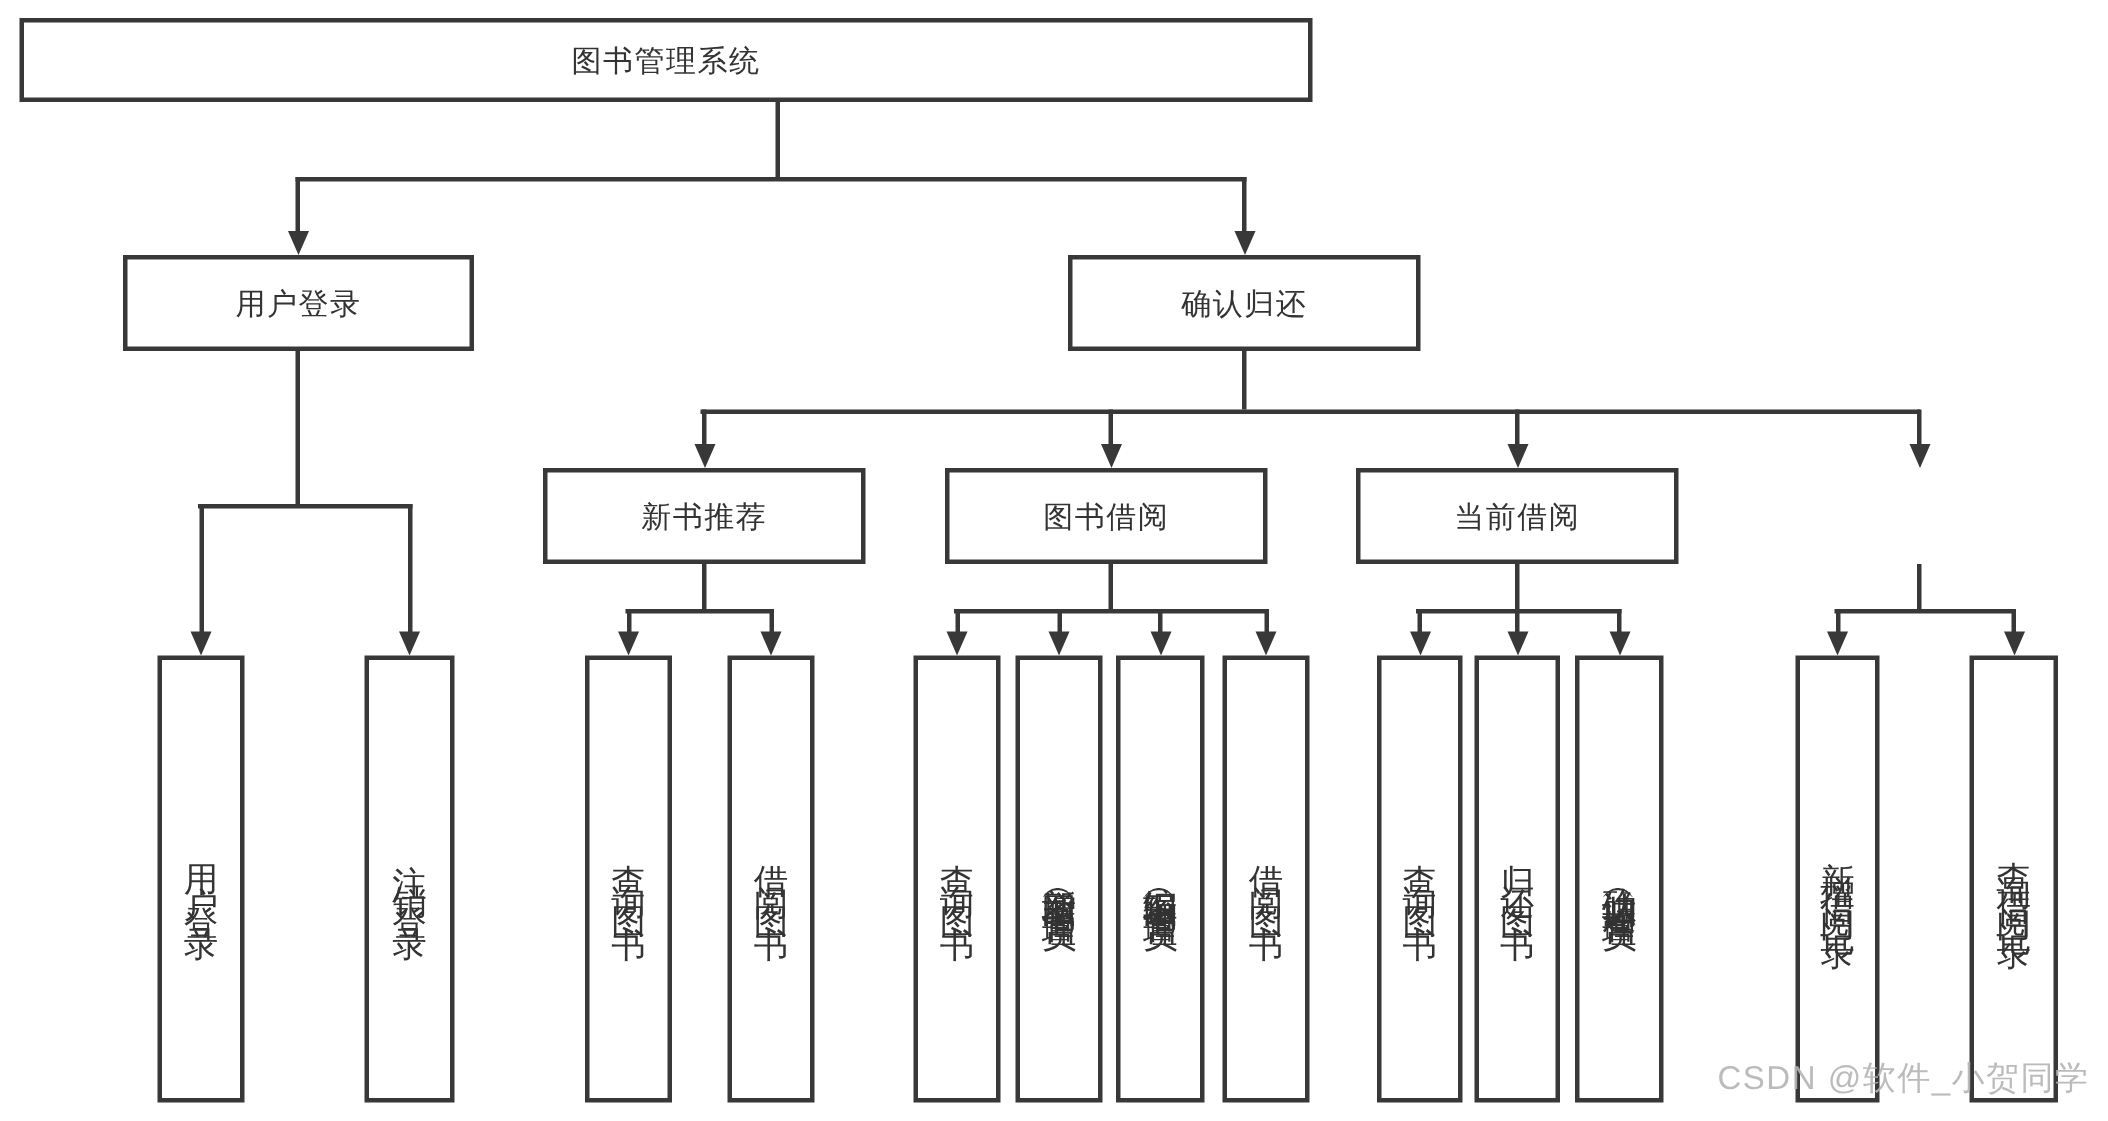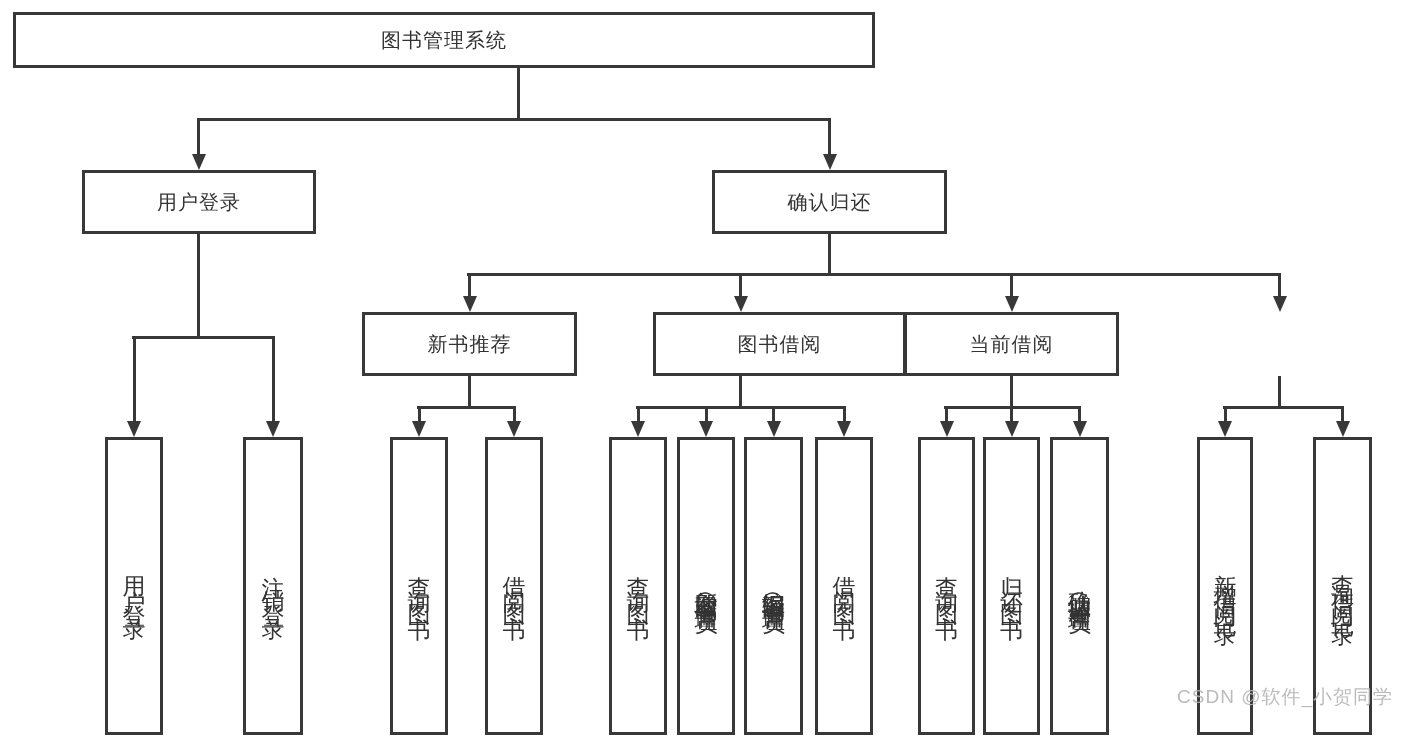--- a/index.html
+++ b/index.html
@@ -30,22 +30,22 @@
   
   .vline{position:absolute;width:3px;background:var(--line);z-index:1;}
   .hline{position:absolute;height:3px;background:var(--line);z-index:1;}
   .arrow{
     position:absolute;width:0;height:0;z-index:1;
     border-left:7px solid transparent;border-right:7px solid transparent;
     border-top:16px solid var(--line);
   }
 
   .watermark{
-    position:absolute;right:12px;top:684px;z-index:5;
-    font-size:19px;color:var(--wm);letter-spacing:1px;opacity:.9;
+    position:absolute;right:12px;top:704px;z-index:5;
+    font-size:22px;color:var(--wm);letter-spacing:1px;opacity:.9;
   }
 </style>
 </head>
 <body>
 
 <div class="canvas">
 
   <div class="hbox" style="left:13px;top:12px;width:862px;height:56px">
     <span>图书管理系统</span>
   </div>
@@ -53,21 +53,21 @@
   <div class="hbox" style="left:82px;top:170px;width:234px;height:64px">
     <span>用户登录</span>
   </div>
   <div class="hbox" style="left:712px;top:170px;width:235px;height:64px">
     <span>确认归还</span>
   </div>
 
   <div class="hbox" style="left:362px;top:312px;width:215px;height:64px">
     <span>新书推荐</span>
   </div>
-  <div class="hbox" style="left:653px;top:312px;width:253px;height:64px">
+  <div class="hbox" style="left:630px;top:312px;width:215px;height:64px">
     <span>图书借阅</span>
   </div>
   <div class="hbox" style="left:904px;top:312px;width:215px;height:64px">
     <span>当前借阅</span>
   </div>
 
   <div class="vbox" style="left:105px;top:437px;width:58px;height:298px">
     <span class="vtext" style="letter-spacing: 14px;">用户登录</span>
   </div>
   <div class="vbox" style="left:243px;top:437px;width:60px;height:298px">

